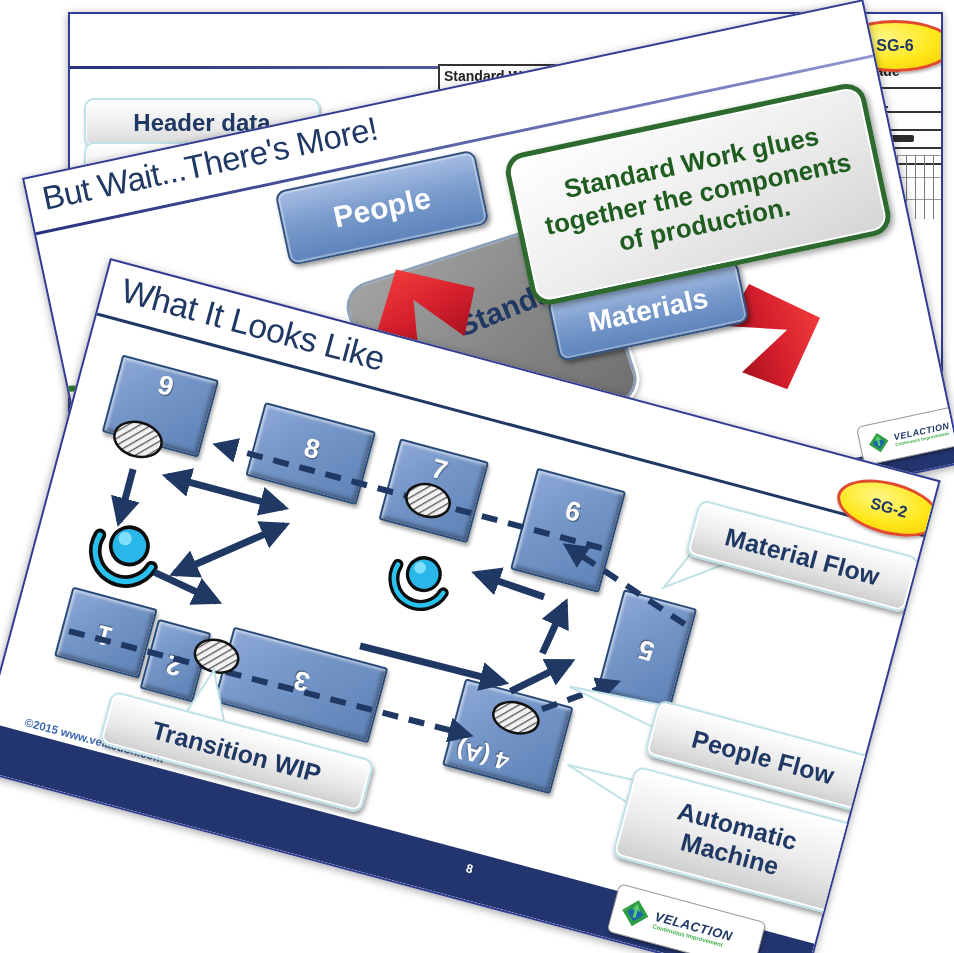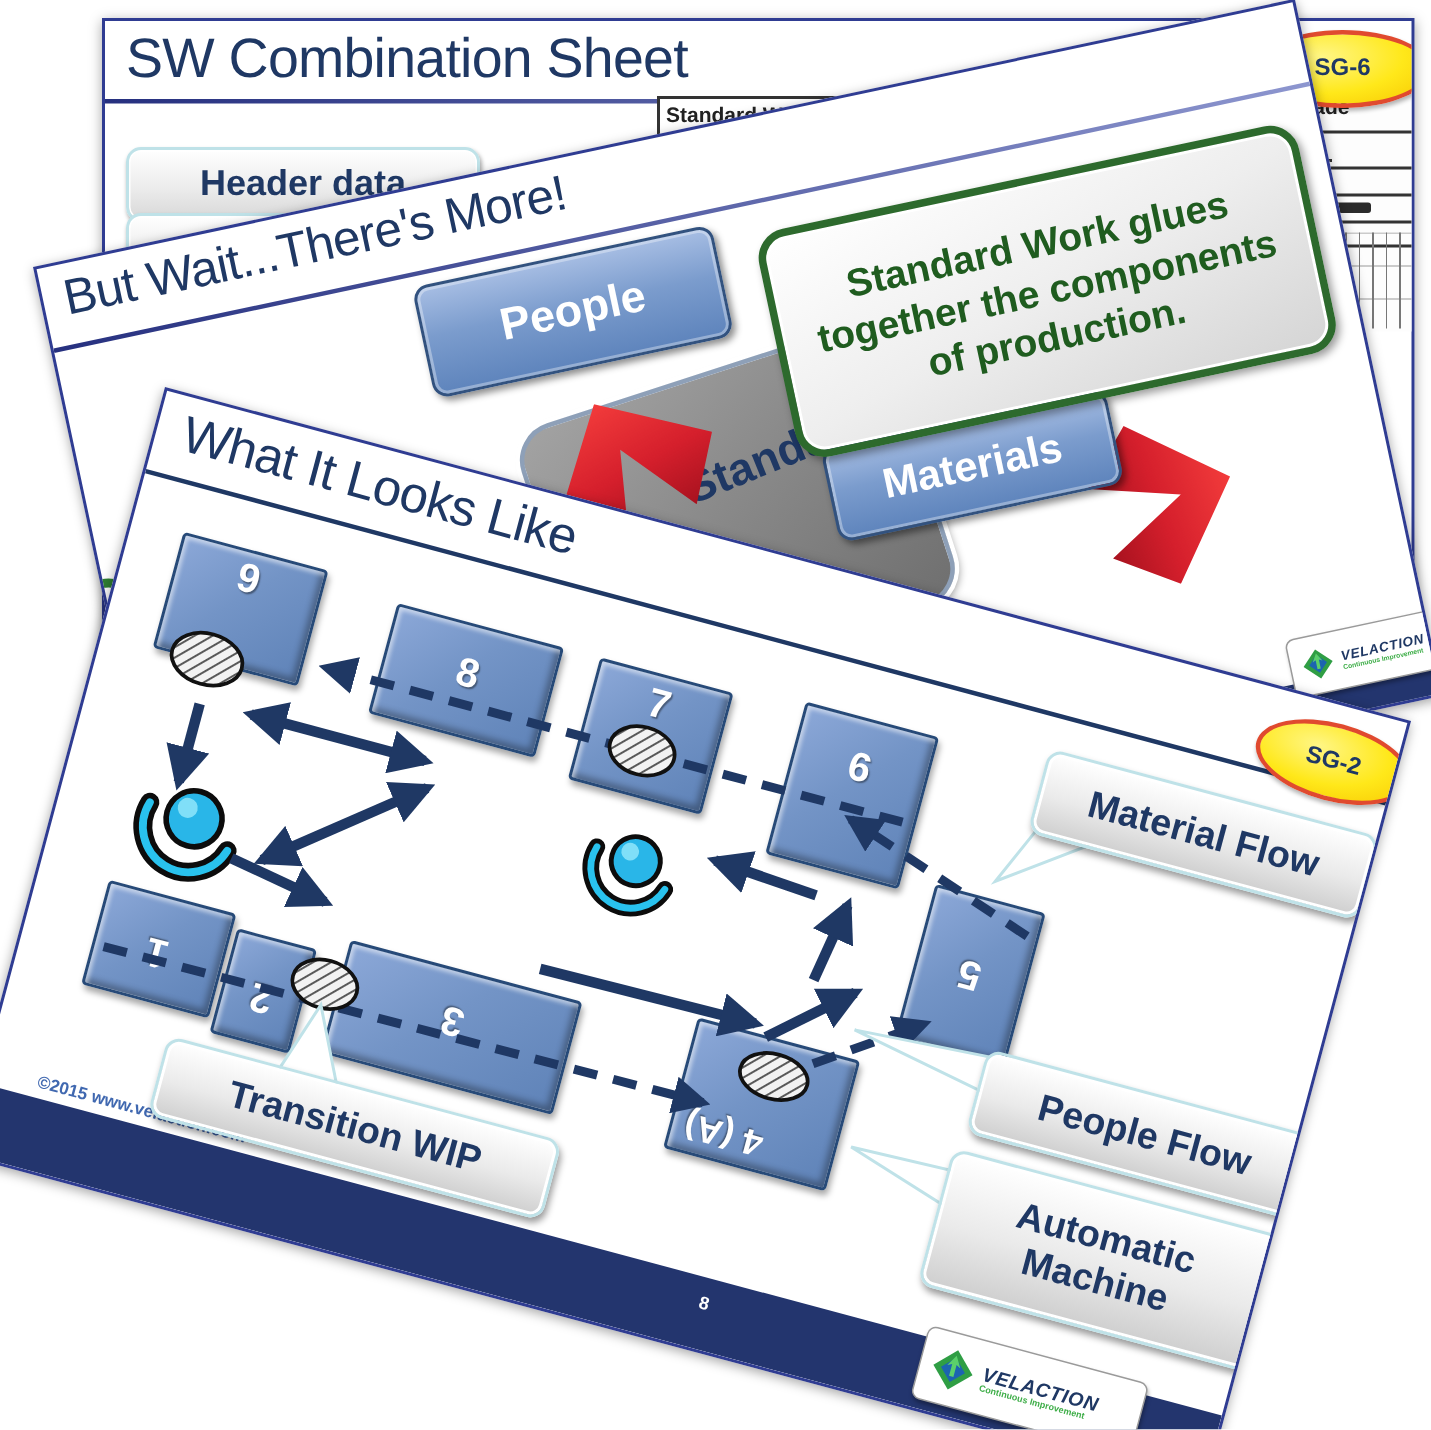--- a/index.html
+++ b/index.html
@@ -64,21 +64,20 @@
   .copyright{position:absolute;color:#4068B0;font-weight:600;z-index:6;}
   .pagenum{position:absolute;color:#fff;font-weight:bold;z-index:6;}
   .op-icon{position:absolute;z-index:4;}
 </style>
 </head>
 <body>
 
 <div class="canvas">
 
   <div class="slide" style="left:68px;top:12px;width:875px;height:450px;">
-    <div class="slide-title" style="left:14px;top:4px;font-size:37px;">SW Combination Sheet</div>
     <div class="title-rule" style="top:52px;"></div>
 
     <div class="btn-callout" style="left:14px;top:84px;width:232px;height:46px;">
       <span>Header data</span>
     </div>
     <div class="btn-callout" style="left:14px;top:128px;width:232px;height:46px;">
       <span>Pr</span>
     </div>
 
     <div class="sheet-cell" style="left:368px;top:50px;width:212px;height:20px;">

